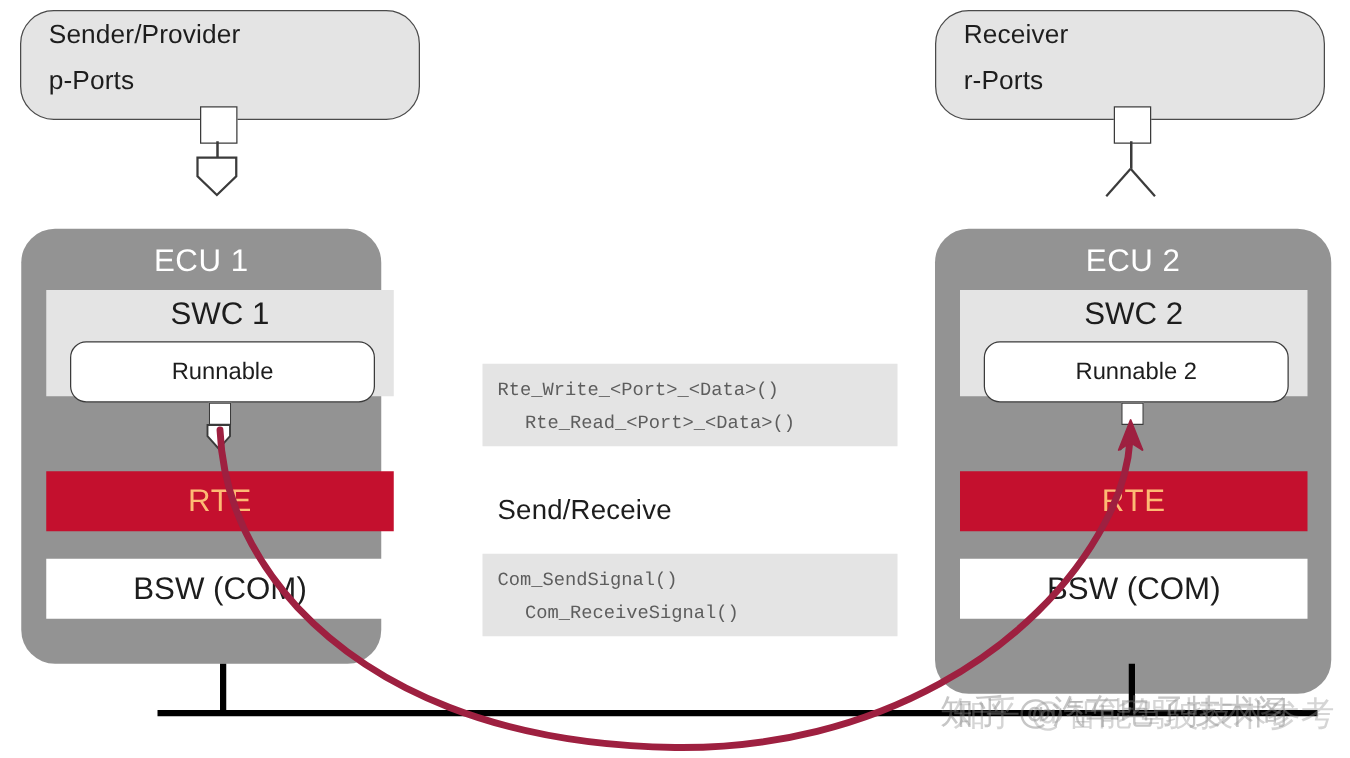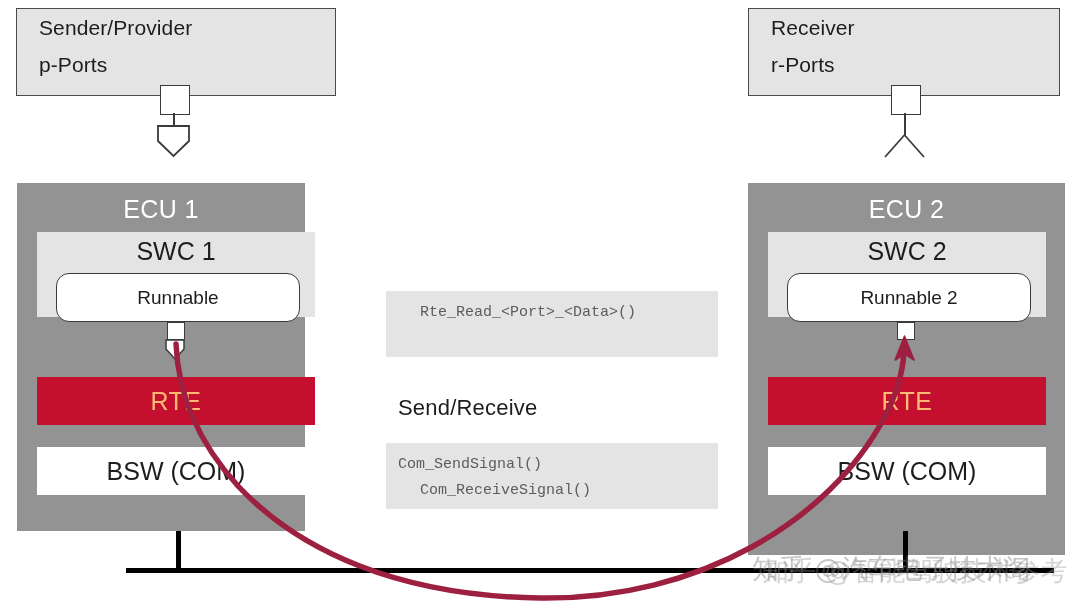--- a/index.html
+++ b/index.html
@@ -13,21 +13,21 @@
   }
   #canvas {
     position: relative;
     width: 1080px;
     height: 606px;
     background: #ffffff;
     overflow: hidden;
   }
 
   
-  .node { position: absolute; box-sizing: border-box; }
+  .node { position: absolute; box-sizing: border-box; border-radius: 27px; }
 
   
   .iface-box {
     background: #e4e4e4;
     border: 1.5px solid #4a4a4a;
     padding: 8px 0 0 22px;
     display: flex;
     flex-direction: column;
     justify-content: flex-start;
   }
@@ -199,20 +199,21 @@
     </div>
 
     <div class="rte" style="left:20px; top:194px; width:278px; height:48px;">RTE</div>
 
     <div class="bsw" style="left:20px; top:264px; width:278px; height:48px;">BSW (COM)</div>
   </div>
 
   <div class="port-square" style="left:897px; top:322px; width:16px; height:16px;"></div>
 
   <div class="code-box" style="left:386px; top:291px; width:332px; height:66px;">
+    <div class="code-line">Rte_Write_&lt;Port&gt;_&lt;Data&gt;()</div>
     <div class="code-line indent">Rte_Read_&lt;Port&gt;_&lt;Data&gt;()</div>
   </div>
 
   <div class="center-label" style="left:398px; top:395px;">Send/Receive</div>
 
   <div class="code-box" style="left:386px; top:443px; width:332px; height:66px;">
     <div class="code-line">Com_SendSignal()</div>
     <div class="code-line indent">Com_ReceiveSignal()</div>
   </div>
 

